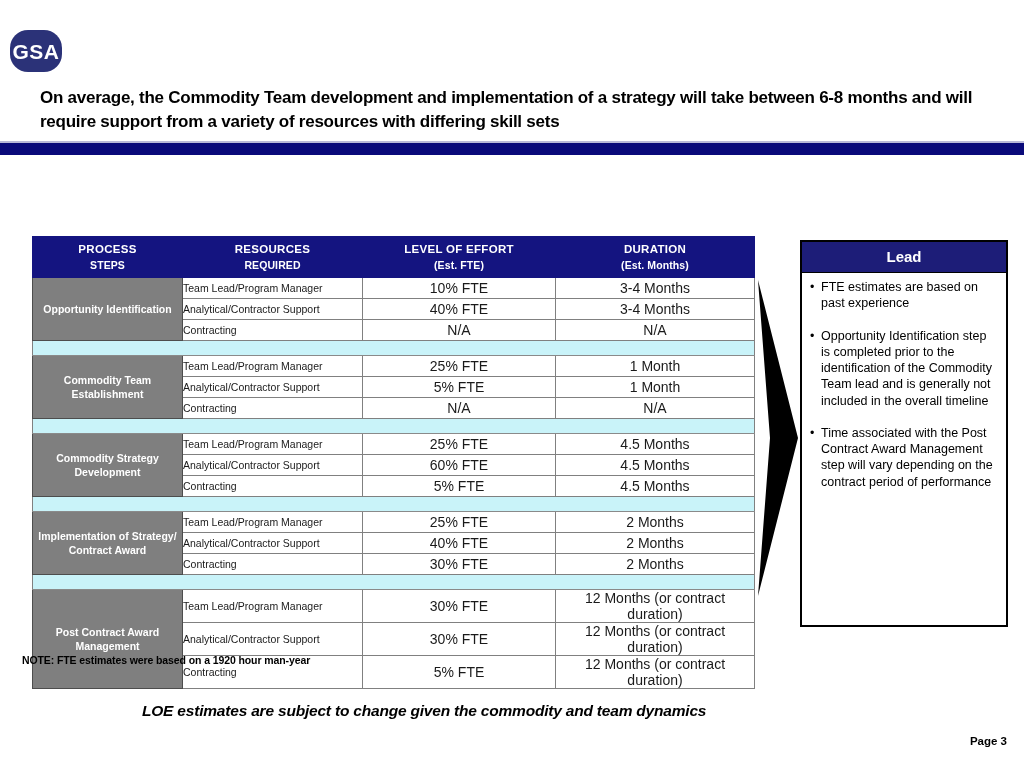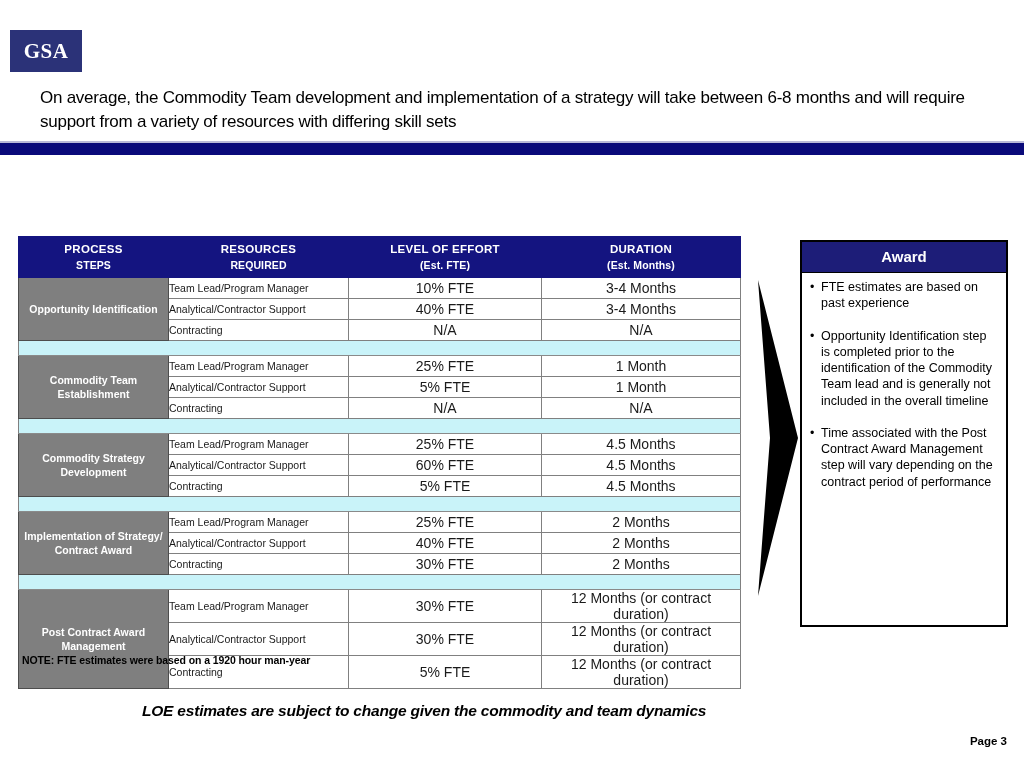--- a/index.html
+++ b/index.html
@@ -18,52 +18,53 @@
   
   #brand-row {
     position: absolute;
     left: 10px;
     top: 30px;
     height: 42px;
     display: flex;
     align-items: center;
   }
   #gsa-logo {
-    width: 72px;
+    width: 52px;
     height: 42px;
     background: #2b3278;
     color: #ffffff;
-    font-family: Liberation Serif, serif;
+    font-family: Liberation Sans, sans-serif;
     font-size: 21px;
     font-weight: 700;
     letter-spacing: 0.5px;
     display: flex;
     align-items: center;
     justify-content: center;
     line-height: 1;
+    border-radius: 18px;
   }
   #gsa-wordmark {
     margin-left: 15px;
     color: #2b3278;
     font-family: "DejaVu Sans", sans-serif;
     font-size: 17.5px;
     font-weight: 700;
     letter-spacing: -0.1px;
     white-space: nowrap;
   }
 
   
   #headline {
     position: absolute;
     left: 40px;
     top: 86px;
     width: 952px;
     font-family: "Liberation Sans", sans-serif;
     font-size: 17px;
-    font-weight: 400;
+    font-weight: 700;
     color: #000000;
     line-height: 1.42;
     letter-spacing: -0.25px;
   }
 
   
   #divider-bar {
     position: absolute;
     left: 0;
     top: 141px;
@@ -91,21 +92,21 @@
   #subtitle-line2 {
     font-size: 14.5px;
     font-weight: 700;
     margin-top: 5px;
     letter-spacing: -0.1px;
   }
 
   
   #loe-table {
     position: absolute;
-    left: 18px;
+    left: 32px;
     top: 236px;
     width: 722px;
     border-collapse: collapse;
     table-layout: fixed;
   }
   #loe-table th, #loe-table td {
     padding: 0;
     margin: 0;
   }
   .th-cell {
@@ -366,21 +367,21 @@
     </tbody>
 </table>
 
 <div id="table-note">NOTE: FTE estimates were based on a 1920 hour man-year</div>
 
 <svg id="arrow-shape" viewBox="0 0 44 320" preserveAspectRatio="none">
   <polygon points="2,2 42,160 2,318 14,160" fill="#000000"></polygon>
 </svg>
 
 <div id="notes-panel">
-  <div id="notes-title">Award</div>
+  <div id="notes-title">Lead</div>
   <div id="notes-body">
       <div class="note-item">
         <span class="note-bullet">•</span>
         <span class="note-text">FTE estimates are based on past experience</span>
       </div>
       <div class="note-item">
         <span class="note-bullet">•</span>
         <span class="note-text">Opportunity Identification step is completed prior to the identification of the Commodity Team lead and is generally not included in the overall timeline</span>
       </div>
       <div class="note-item">

